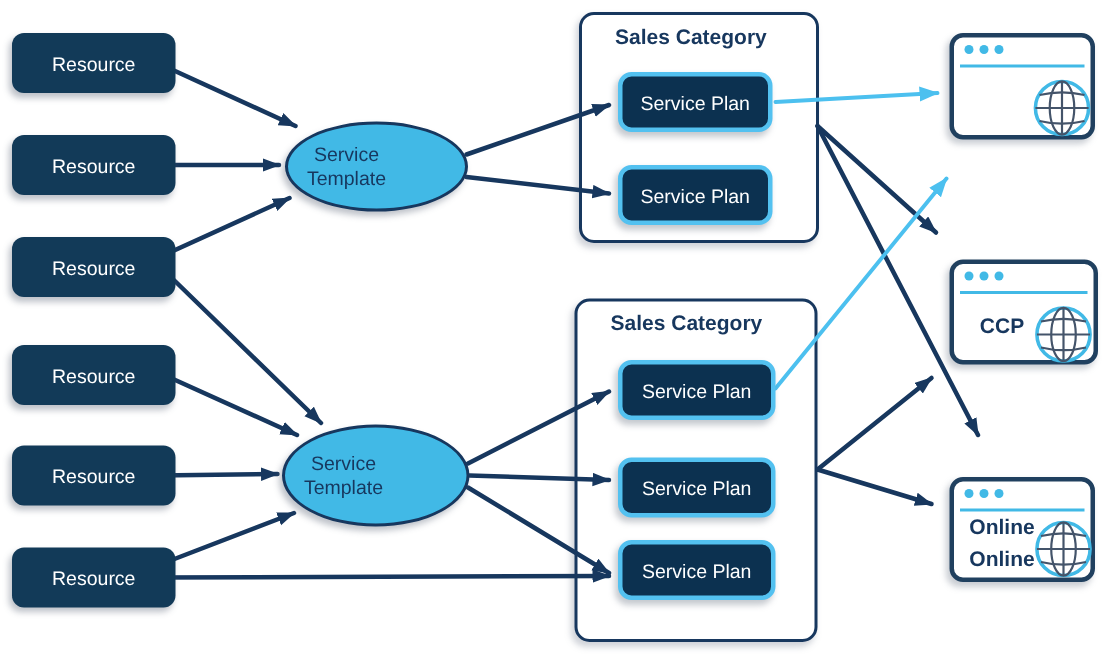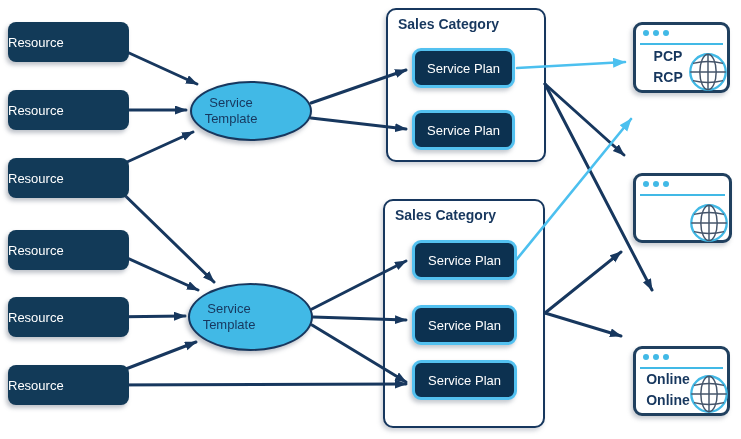--- a/index.html
+++ b/index.html
@@ -13,34 +13,34 @@
   }
   html,body{margin:0;padding:0;background:#fff;}
   .diagram{position:relative;width:741px;height:439px;background:#fff;
            font-family:"Liberation Sans",sans-serif;overflow:hidden;}
   .diagram *{box-sizing:border-box;}
 
   
   #arrows{position:absolute;left:0;top:0;z-index:5;pointer-events:none;}
 
   
-  .node-box{position:absolute;width:121px;height:40px;border-radius:8px;
-    background:var(--box-fill);color:#fff;display:flex;align-items:center;justify-content:flex-start;
+  .node-box{position:absolute;width:109px;height:40px;border-radius:8px;
+    background:var(--box-fill);color:#fff;display:flex;align-items:center;justify-content:center;
     font-size:13px;z-index:10;box-shadow:-2px 3px 4px rgba(110,120,135,.45);}
 
   
   .ellipse-node{position:absolute;border-radius:50%;background:var(--accent);
     border:2.5px solid var(--navy);display:flex;align-items:center;
     z-index:10;box-shadow:-2px 3px 4px rgba(110,120,135,.45);}
   .ellipse-node .lbl{width:78px;text-align:center;color:var(--navy);font-size:13px;line-height:16px;}
 
   
   .cat-box{position:absolute;background:#fff;border:2.5px solid var(--navy);border-radius:10px;
     z-index:1;box-shadow:-2px 3px 4px rgba(120,130,145,.35);}
-  .cat-title{position:absolute;left:10px;top:6px;color:var(--navy);font-size:14px;font-weight:bold;}
+  .cat-title{position:absolute;left:22px;top:6px;color:var(--navy);font-size:14px;font-weight:bold;}
 
   
   .plan-box{position:absolute;width:105px;height:40px;border-radius:9px;background:var(--plan-fill);
     border:3px solid var(--plan-border);color:#fff;display:flex;align-items:center;justify-content:center;
     font-size:13px;z-index:10;box-shadow:-2px 3px 4px rgba(110,120,135,.4);}
 
   
   .portal{position:absolute;width:97px;height:71px;background:#fff;border:3px solid #20405F;
     border-radius:9px;z-index:10;box-shadow:-2px 3px 4px rgba(120,130,145,.4);}
   .dots{position:absolute;left:7px;top:5px;display:flex;gap:4px;}
@@ -139,56 +139,56 @@
       <span>Service Plan</span>
     </div>
 
   <div class="portal" style="left:633px;top:22px;">
     <div class="dots">
         <span></span>
         <span></span>
         <span></span>
       </div>
     <div class="bar-line"></div>
-    <div class="portal-label">
-      <div>PCP</div>
-      <div>RCP</div>
-    </div>
     <svg class="globe" style="left:52px;top:27px;" width="40" height="40" viewBox="0 0 44 44">
       <circle cx="22" cy="22" r="19.5" fill="#fff" stroke="#41B9E6" stroke-width="2.6"></circle>
       <g stroke="#44546A" stroke-width="1.6" fill="none">
         <ellipse cx="22" cy="22" rx="9" ry="19.5"></ellipse>
         <line x1="22" y1="2.5" x2="22" y2="41.5"></line>
         <line x1="2.5" y1="22" x2="41.5" y2="22"></line>
         <path d="M5.5,12.5 Q22,8.5 38.5,12.5"></path>
         <path d="M5.5,31.5 Q22,35.5 38.5,31.5"></path>
       </g>
     </svg>
   </div>
 
   <div class="portal" style="left:633px;top:173px;width:99px;height:70px;">
     <div class="dots">
         <span></span>
         <span></span>
         <span></span>
       </div>
     <div class="bar-line"></div>
+    <div class="portal-label">
+      <div>CCP</div>
+      <div></div>
+    </div>
     <svg class="globe" style="left:53px;top:27px;" width="40" height="40" viewBox="0 0 44 44">
       <circle cx="22" cy="22" r="19.5" fill="#fff" stroke="#41B9E6" stroke-width="2.6"></circle>
       <g stroke="#44546A" stroke-width="1.6" fill="none">
         <ellipse cx="22" cy="22" rx="9" ry="19.5"></ellipse>
         <line x1="22" y1="2.5" x2="22" y2="41.5"></line>
         <line x1="2.5" y1="22" x2="41.5" y2="22"></line>
         <path d="M5.5,12.5 Q22,8.5 38.5,12.5"></path>
         <path d="M5.5,31.5 Q22,35.5 38.5,31.5"></path>
       </g>
     </svg>
   </div>
 
-  <div class="portal" style="left:633px;top:318px;height:70px;margin-top:28px;">
+  <div class="portal" style="left:633px;top:318px;height:70px;">
     <div class="dots">
         <span></span>
         <span></span>
         <span></span>
       </div>
     <div class="bar-line"></div>
     <div class="portal-label">
       <div>Online</div>
       <div>Online</div>
     </div>

